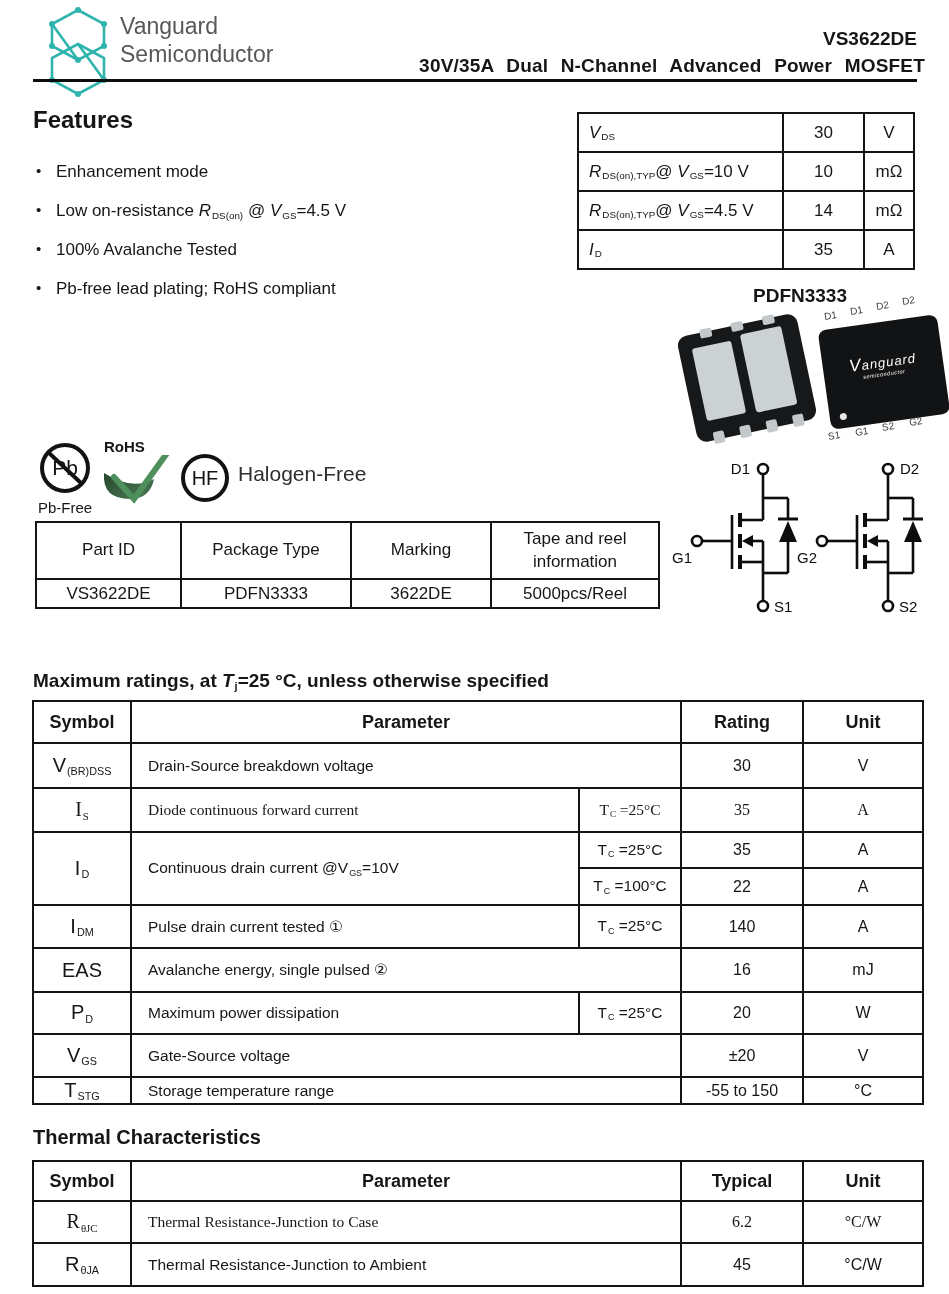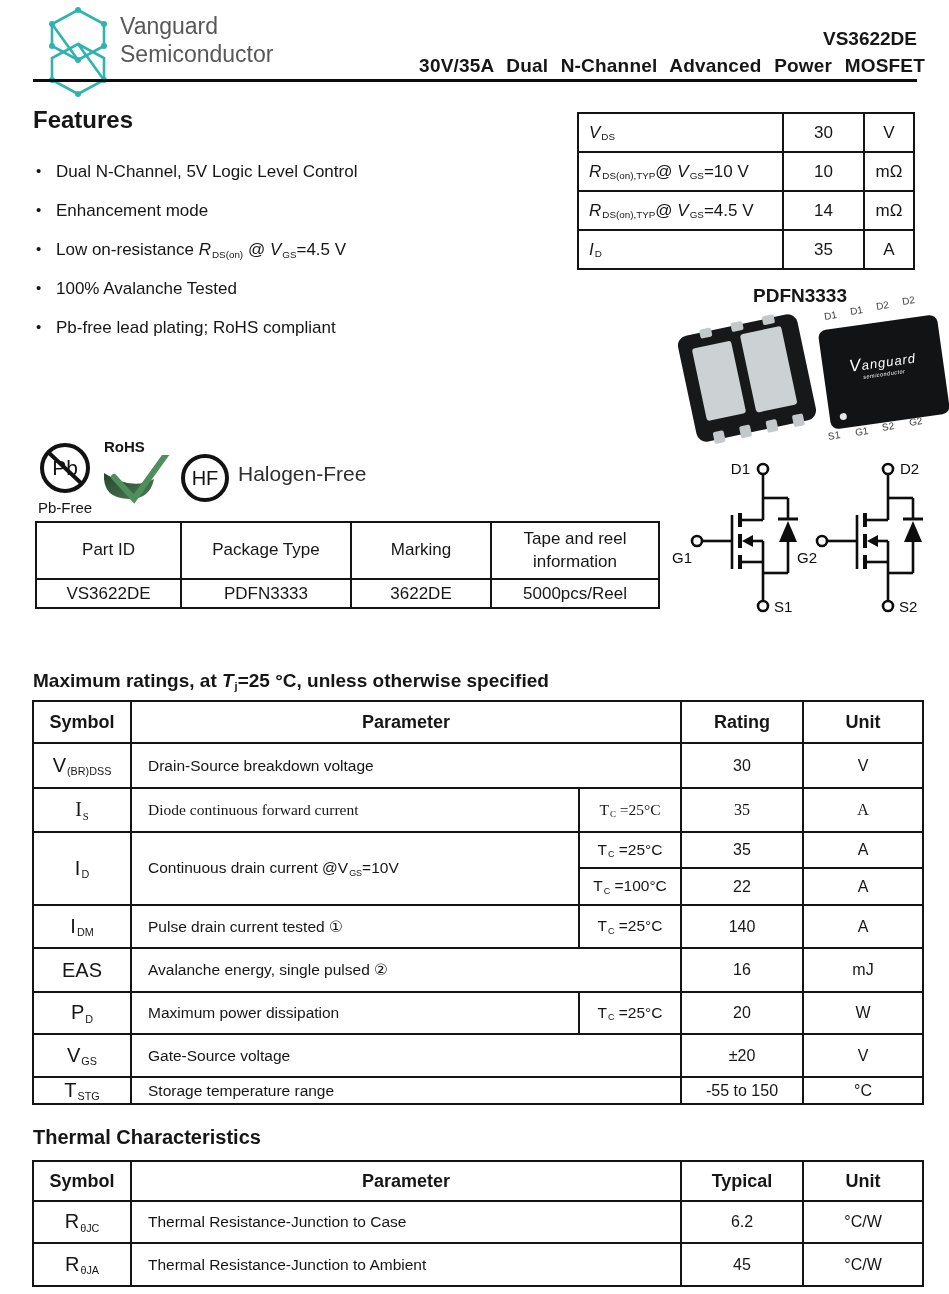--- a/index.html
+++ b/index.html
@@ -112,21 +112,20 @@
   <div class="company">
     <div>Vanguard</div>
     <div>Semiconductor</div>
   </div>
   <div class="pn">VS3622DE</div>
   <div class="subtitle">30V/35A Dual N-Channel Advanced Power MOSFET</div>
   <div class="hrule"></div>
 
   <div class="features-title">Features</div>
   <ul class="features">
-      <li><span class="bullet">•</span><span><span>Dual N-Channel,  5V Logic Level Control</span></span></li>
       <li><span class="bullet">•</span><span><span>Enhancement mode</span></span></li>
       <li><span class="bullet">•</span><span><span>Low on-resistance </span><span class="it">R</span><span class="sb">DS(on)</span><span> @ </span><span class="it">V</span><span class="sb">GS</span><span>=4.5 V</span></span></li>
       <li><span class="bullet">•</span><span><span>100% Avalanche Tested</span></span></li>
       <li><span class="bullet">•</span><span><span>Pb-free lead plating; RoHS compliant</span></span></li>
     </ul>
 
   <table class="qs">
     <colgroup>
         <col style="width:205px">
         <col style="width:81px">
@@ -393,21 +392,21 @@
       </colgroup>
     <thead>
       <tr>
         <th>Symbol</th>
         <th>Parameter</th>
         <th>Typical</th>
         <th>Unit</th>
       </tr>
     </thead>
     <tbody>
-        <tr style="height: 42px;">
+        <tr style="height: 42px; font-family: Liberation Serif, serif;">
           <td class="sym"><span>R</span><span class="sb">θJC</span></td>
           <td class="par"><span>Thermal Resistance-Junction to Case</span></td>
           <td class="typ">6.2</td>
           <td class="unt">°C/W</td>
         </tr>
         <tr style="height: 43px;">
           <td class="sym"><span>R</span><span class="sb">θJA</span></td>
           <td class="par"><span>Thermal Resistance-Junction to Ambient</span></td>
           <td class="typ">45</td>
           <td class="unt">°C/W</td>

